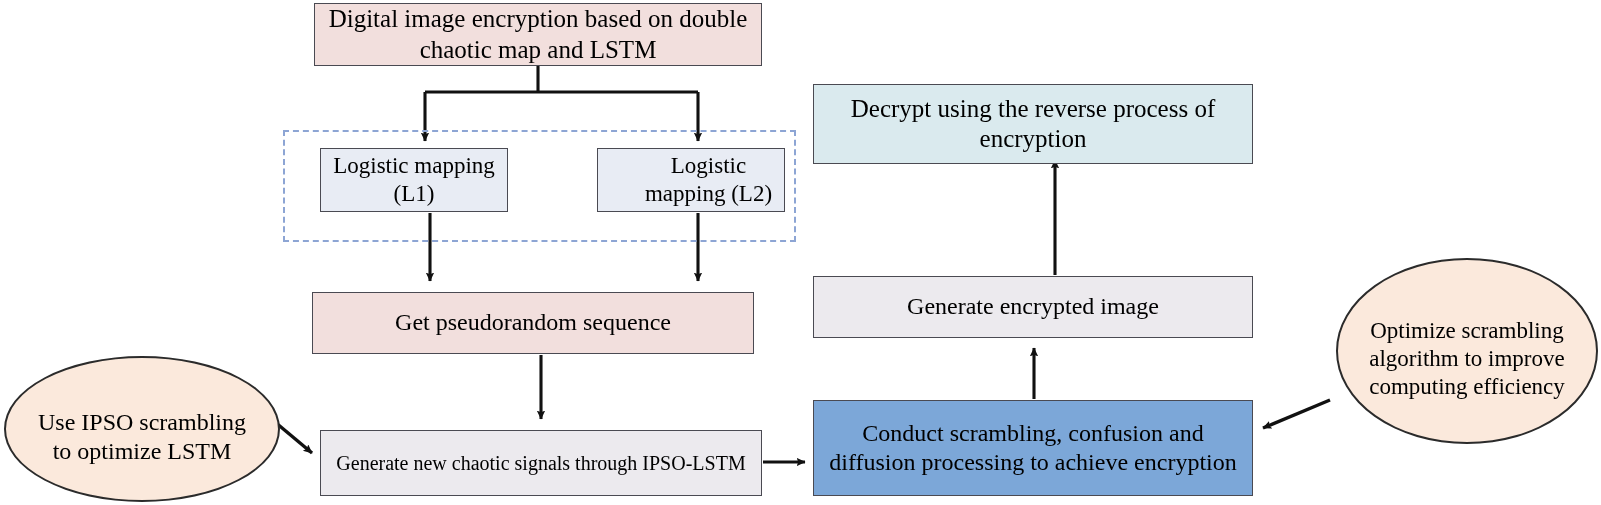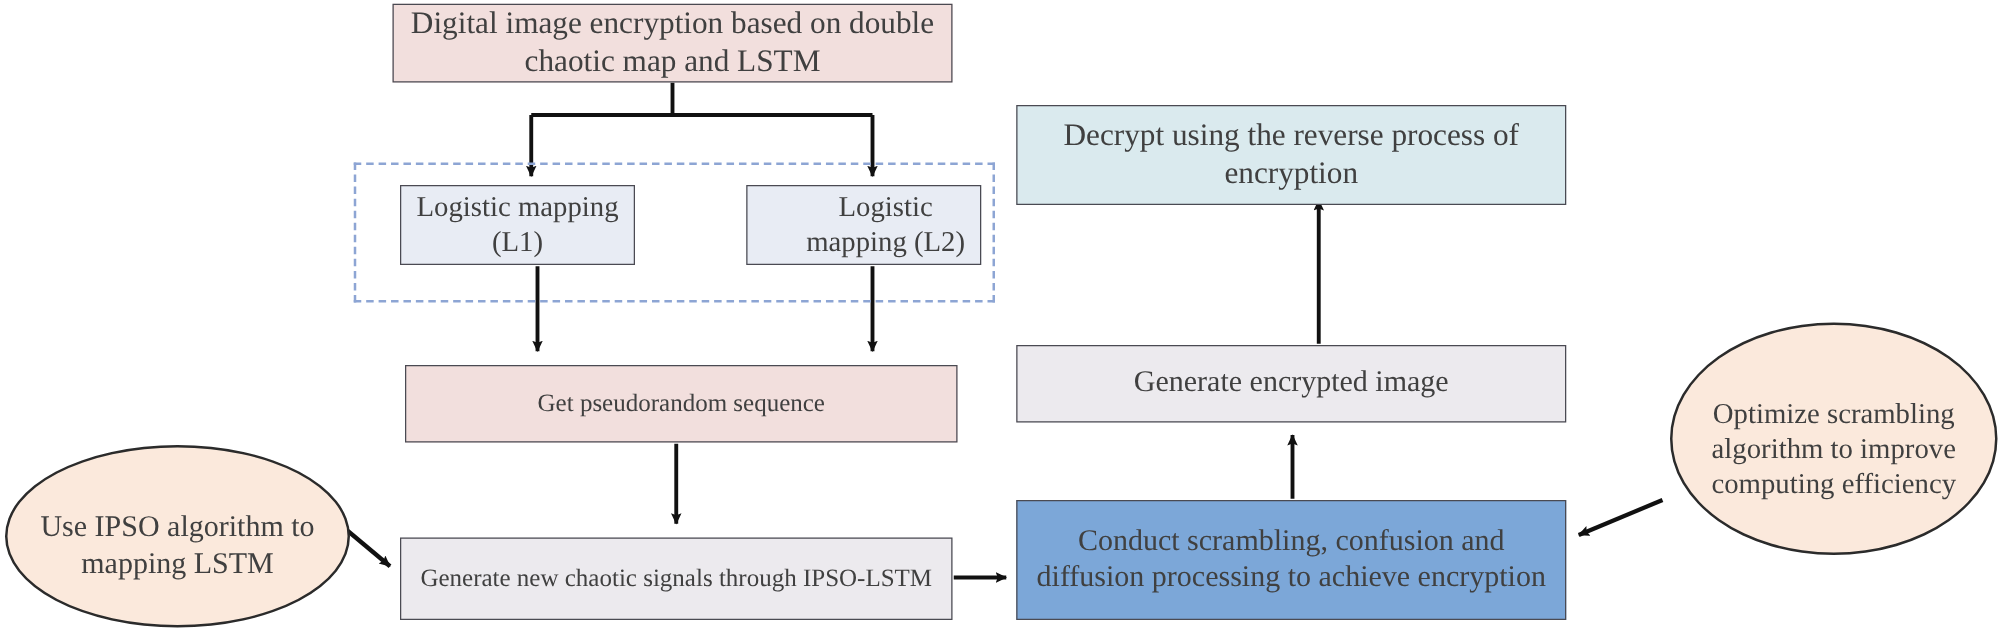--- a/index.html
+++ b/index.html
@@ -23,21 +23,21 @@
     height: 505px;
     pointer-events: none;
   }
   .node {
     position: absolute;
     box-sizing: border-box;
     display: flex;
     align-items: center;
     justify-content: center;
     text-align: center;
-    color: #404040;
+    color: #000000;
     line-height: 1.22;
     z-index: 2;
   }
   .box {
     border: 1.6px solid #4a4a52;
   }
   .box-inner {
     padding: 0 10px;
     width: 100%;
   }
@@ -54,21 +54,21 @@
   .ellipse .box-inner {
     padding: 0 22px;
     margin-top: 16px;
   }
 
   
   #node-title      { left: 314px; top: 3px;   width: 448px; height: 63px;  font-size: 25px; background: #f2dfdd; }
   #node-l1         { left: 320px; top: 148px; width: 188px; height: 64px;  font-size: 23px; background: #e8ecf4; }
   #node-l2         { left: 597px; top: 148px; width: 188px; height: 64px;  font-size: 23px; background: #e8ecf4; padding-left: 35px; }
   #group-dashed    { left: 283px; top: 130px; width: 513px; height: 112px; }
-  #node-pseudo     { left: 324px; top: 292px; width: 442px; height: 62px;  font-size: 20px; background: #f2dfdd; align-items: center; }
+  #node-pseudo     { left: 312px; top: 292px; width: 442px; height: 62px;  font-size: 24px; background: #f2dfdd; align-items: center; }
   #node-chaotic    { left: 320px; top: 430px; width: 442px; height: 66px;  font-size: 20px; background: #eceaee; }
   #node-decrypt    { left: 813px; top: 84px;  width: 440px; height: 80px;  font-size: 25px; background: #daeaee; }
   #node-encrypted  { left: 813px; top: 276px; width: 440px; height: 62px;  font-size: 24px; background: #eceaee; }
   #node-conduct    { left: 813px; top: 400px; width: 440px; height: 96px;  font-size: 24px; background: #7ca7d8; }
   #node-ipso       { left: 4px;   top: 356px; width: 276px; height: 146px; font-size: 24px; background: #fbe9dc; }
   #node-optimize   { left: 1336px;top: 258px; width: 262px; height: 186px; font-size: 23px; background: #fbe9dc; }
 </style>
 </head>
 <body>
 
@@ -133,20 +133,20 @@
 
   <div id="node-conduct" class="node box">
     <span class="box-inner">Conduct scrambling, confusion and diffusion processing to achieve encryption</span>
   </div>
 
   <div id="node-encrypted" class="node box">
     <span class="box-inner">Generate encrypted image</span>
   </div>
 
   <div id="node-ipso" class="node ellipse">
-    <span class="box-inner">Use IPSO algorithm to mapping LSTM</span>
+    <span class="box-inner">Use IPSO scrambling to optimize LSTM</span>
   </div>
 
   <div id="node-optimize" class="node ellipse">
     <span class="box-inner">Optimize scrambling algorithm to improve computing efficiency</span>
   </div>
 
 </div>
 
 </body></html>

